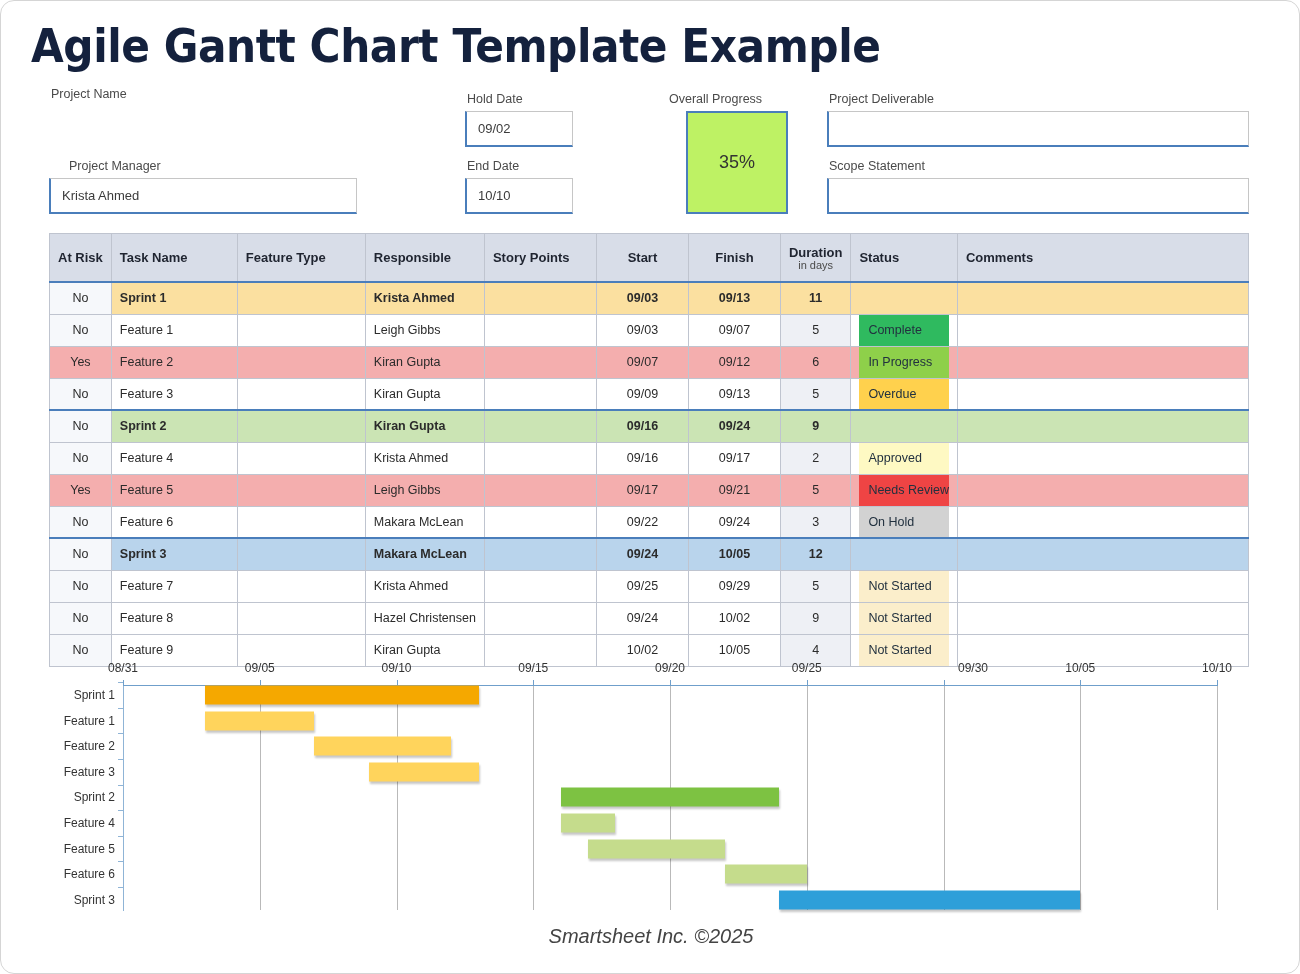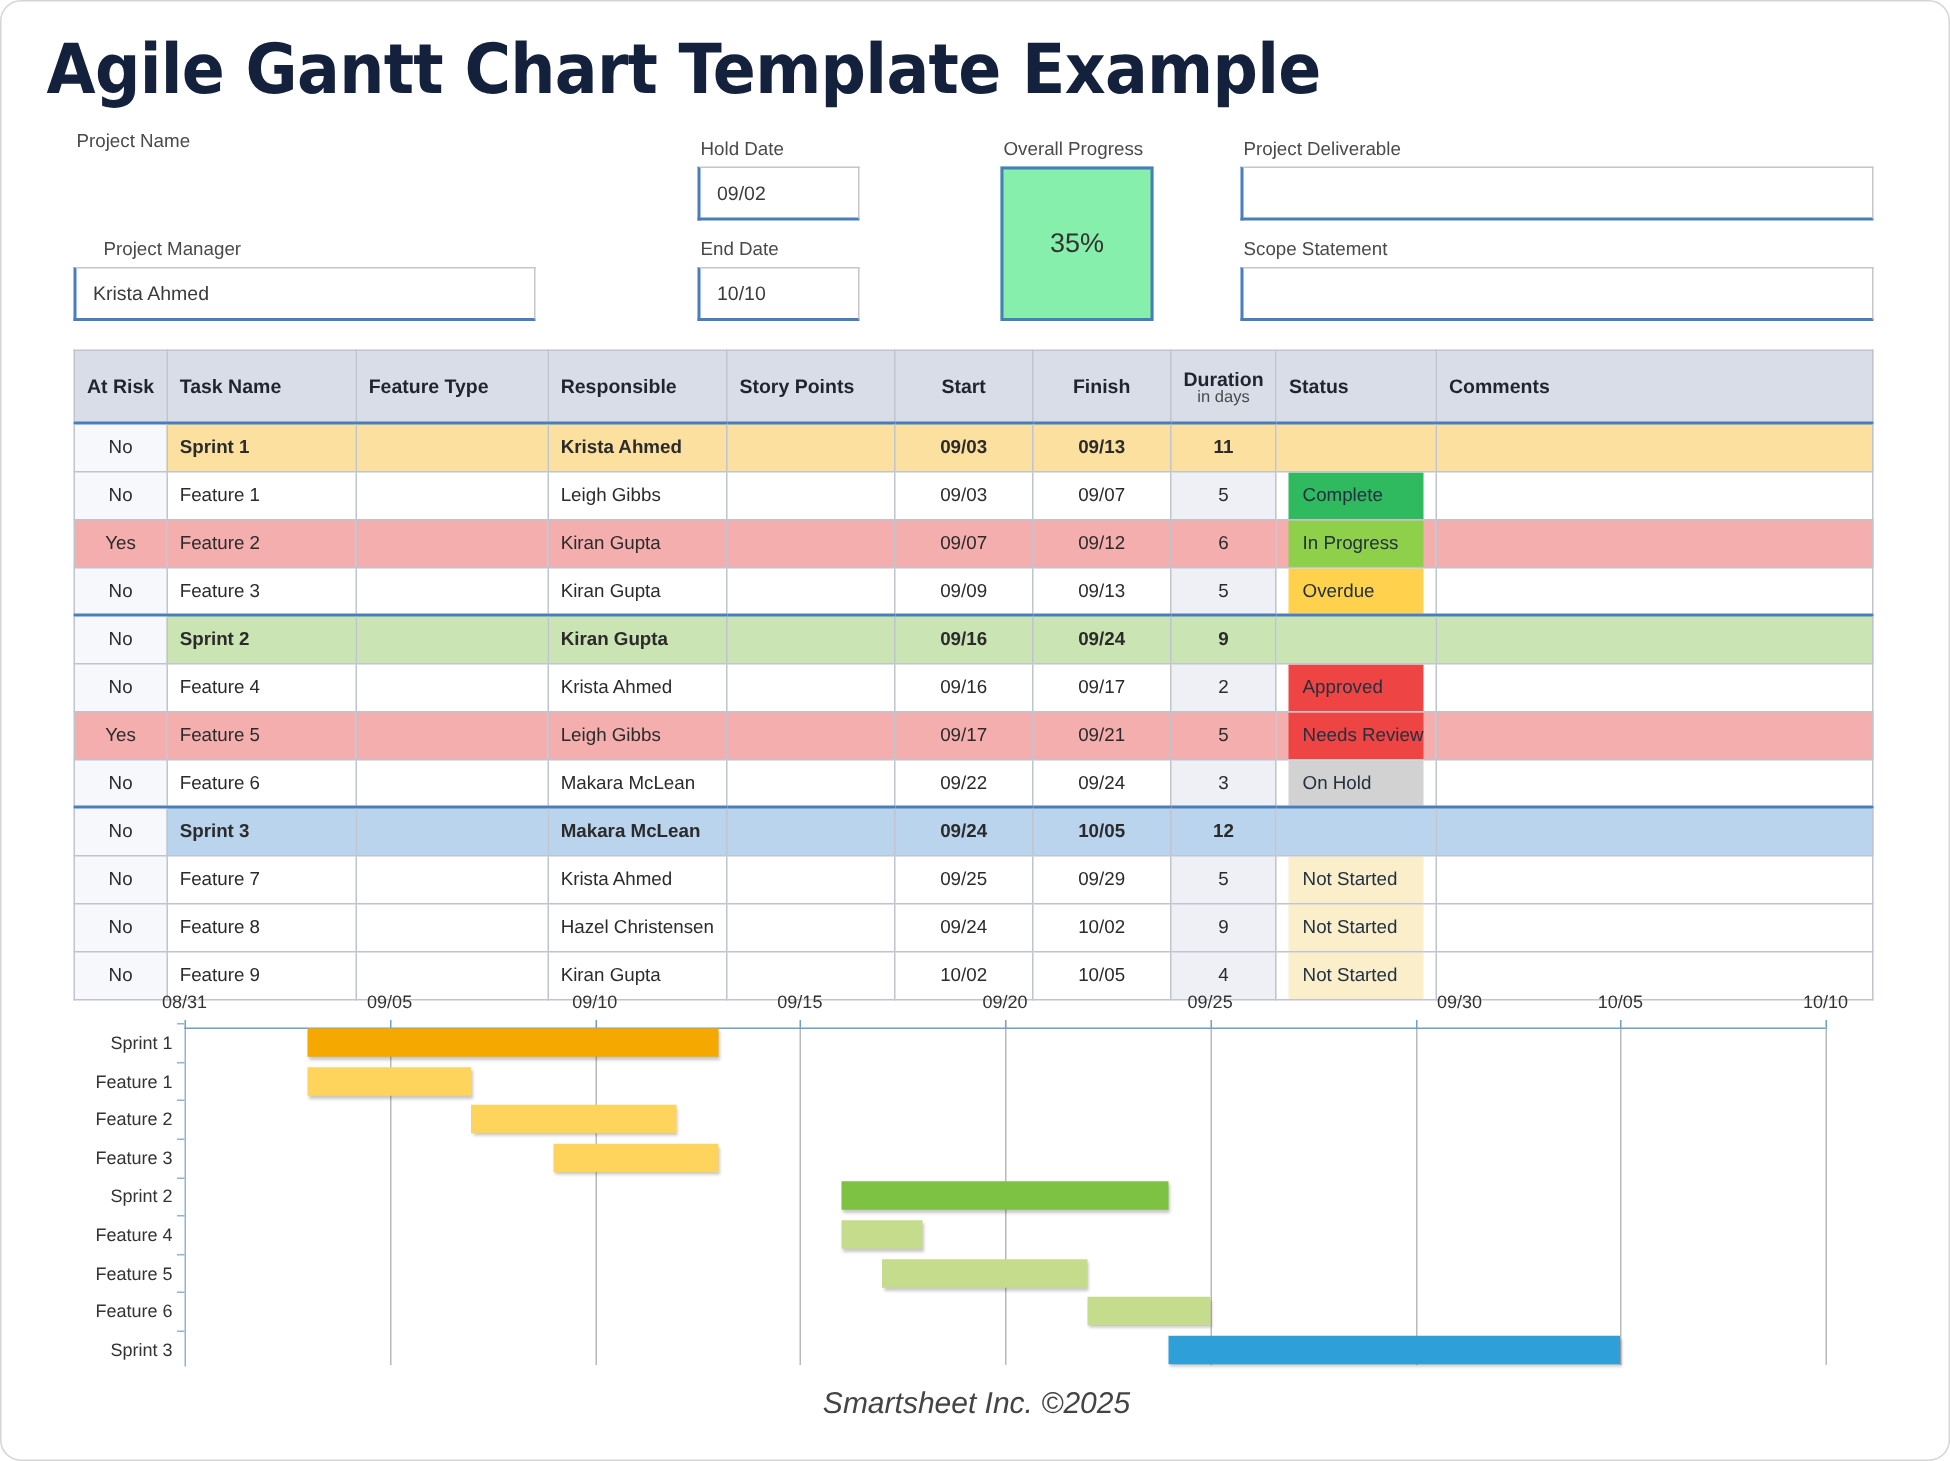--- a/index.html
+++ b/index.html
@@ -44,23 +44,23 @@
     border-right: 1px solid #c6c6c6;
     border-left: 2px solid #4a7ebb;
     border-bottom: 2px solid #4a7ebb;
     display: flex; align-items: center;
     padding-left: 11px;
     font-size: 13px; color: #3b3b3b;
   }
   .progress-box {
     position: absolute;
     border: 2px solid #4a7ebb;
-    background: #86efac;
+    background: #bef264;
     display: flex; align-items: center; justify-content: center;
-    font-size: 18px; color: #333;
+    font-size: 18px; color: #333; margin-left: 19px;
   }
 
   
   .tbl { position: absolute; left: 48px; top: 232px; width: 1200px; border-collapse: collapse; }
   .tbl th, .tbl td {
     border: 1px solid #bfc4cf;
     font-size: 12.5px;
     color: #2b2b2b;
     height: 32px;
     padding: 0 8px;
@@ -101,21 +101,21 @@
   tr.after-sprint td { border-top: 1px solid #bfc4cf; }
 
   .badge {
     display: block; width: 100%; height: 100%;
     line-height: 30px; padding-left: 9px;
     font-size: 12.5px; color: #22313f;
   }
   .b-complete    { background: #2fba5f; }
   .b-inprogress  { background: #8ed04a; }
   .b-overdue     { background: #ffd14d; }
-  .b-approved    { background: #ef4444; }
+  .b-approved    { background: #fef9c3; }
   .b-needsreview { background: #ef4444; }
   .b-onhold      { background: #d2d2d2; }
   .b-notstarted  { background: #fbeecb; }
 
   
   .gantt { position: absolute; left: 48px; top: 660px; width: 1200px; height: 262px; }
   .gx-label {
     position: absolute; top: 0;
     font-size: 12px; color: #333;
     transform: translateX(-50%);

